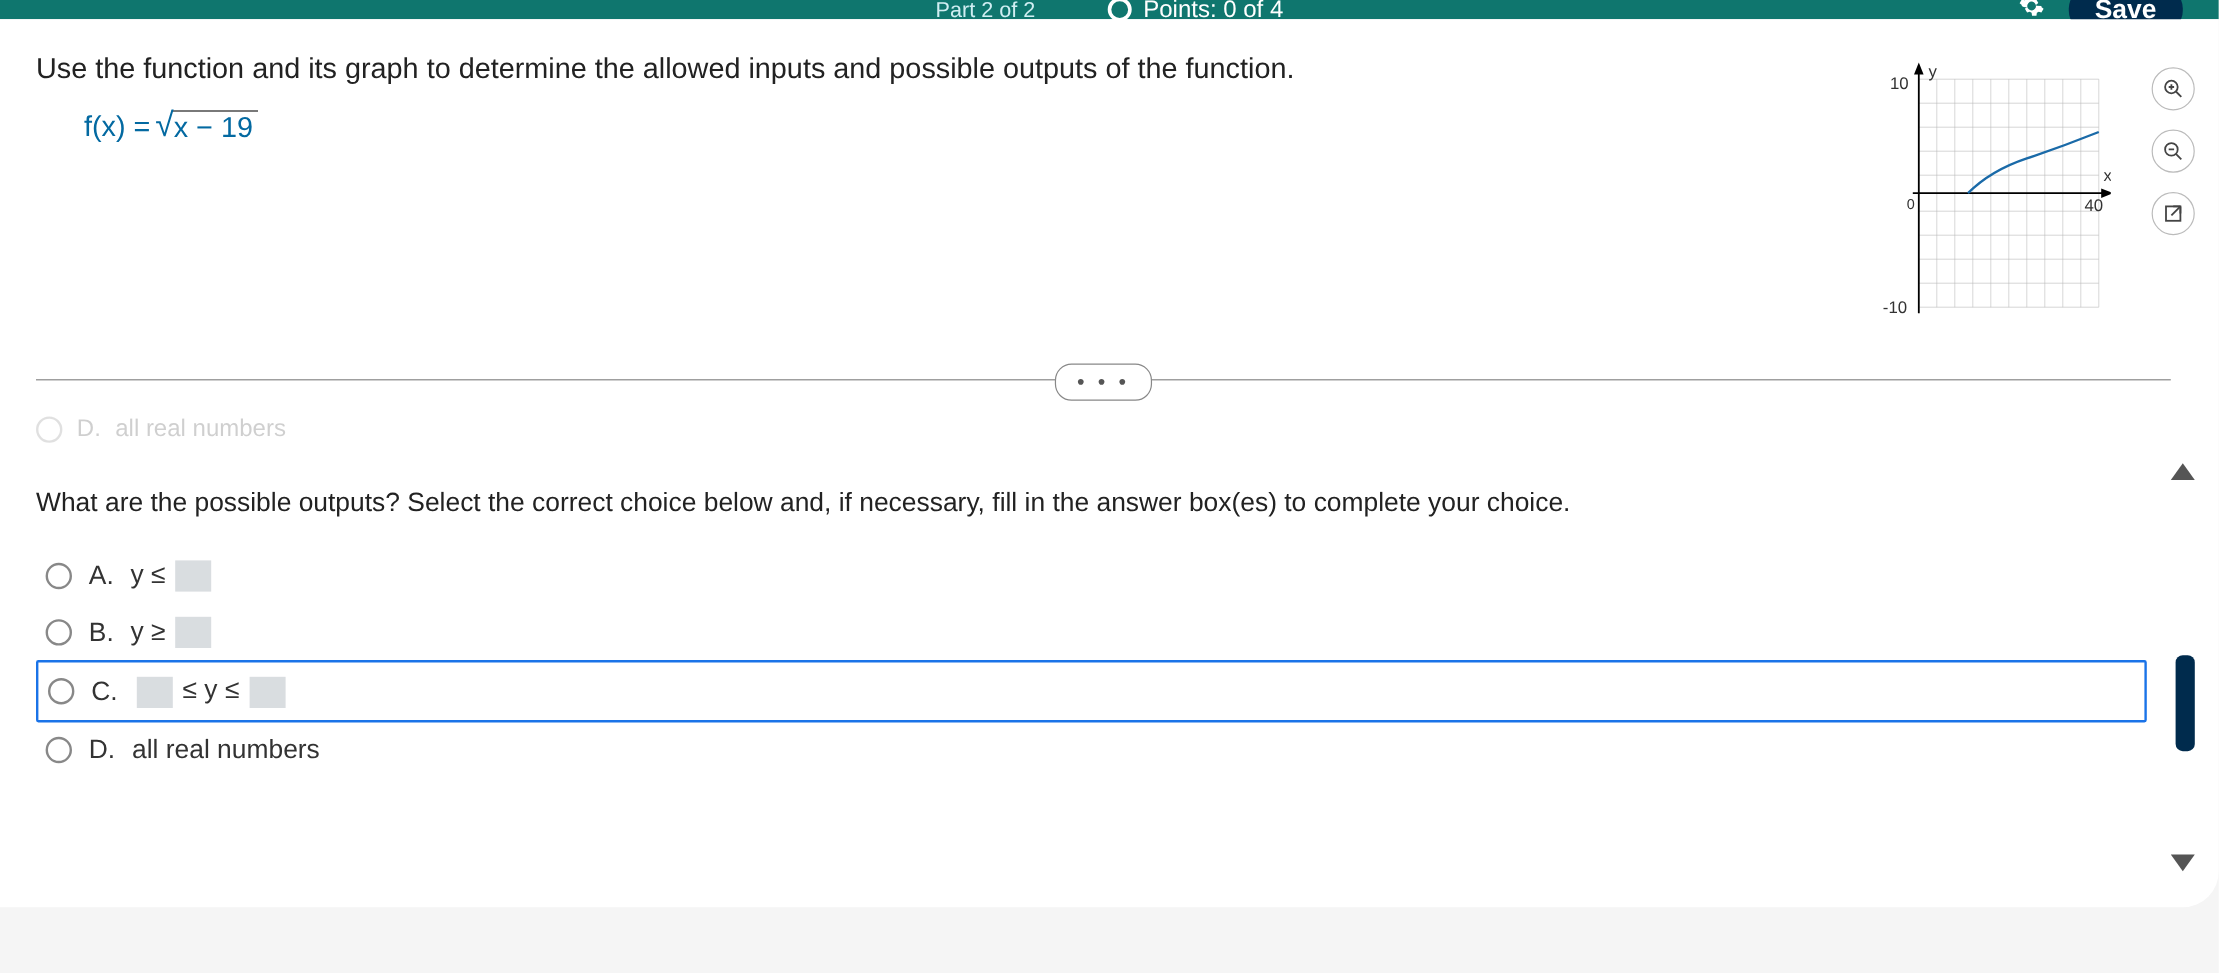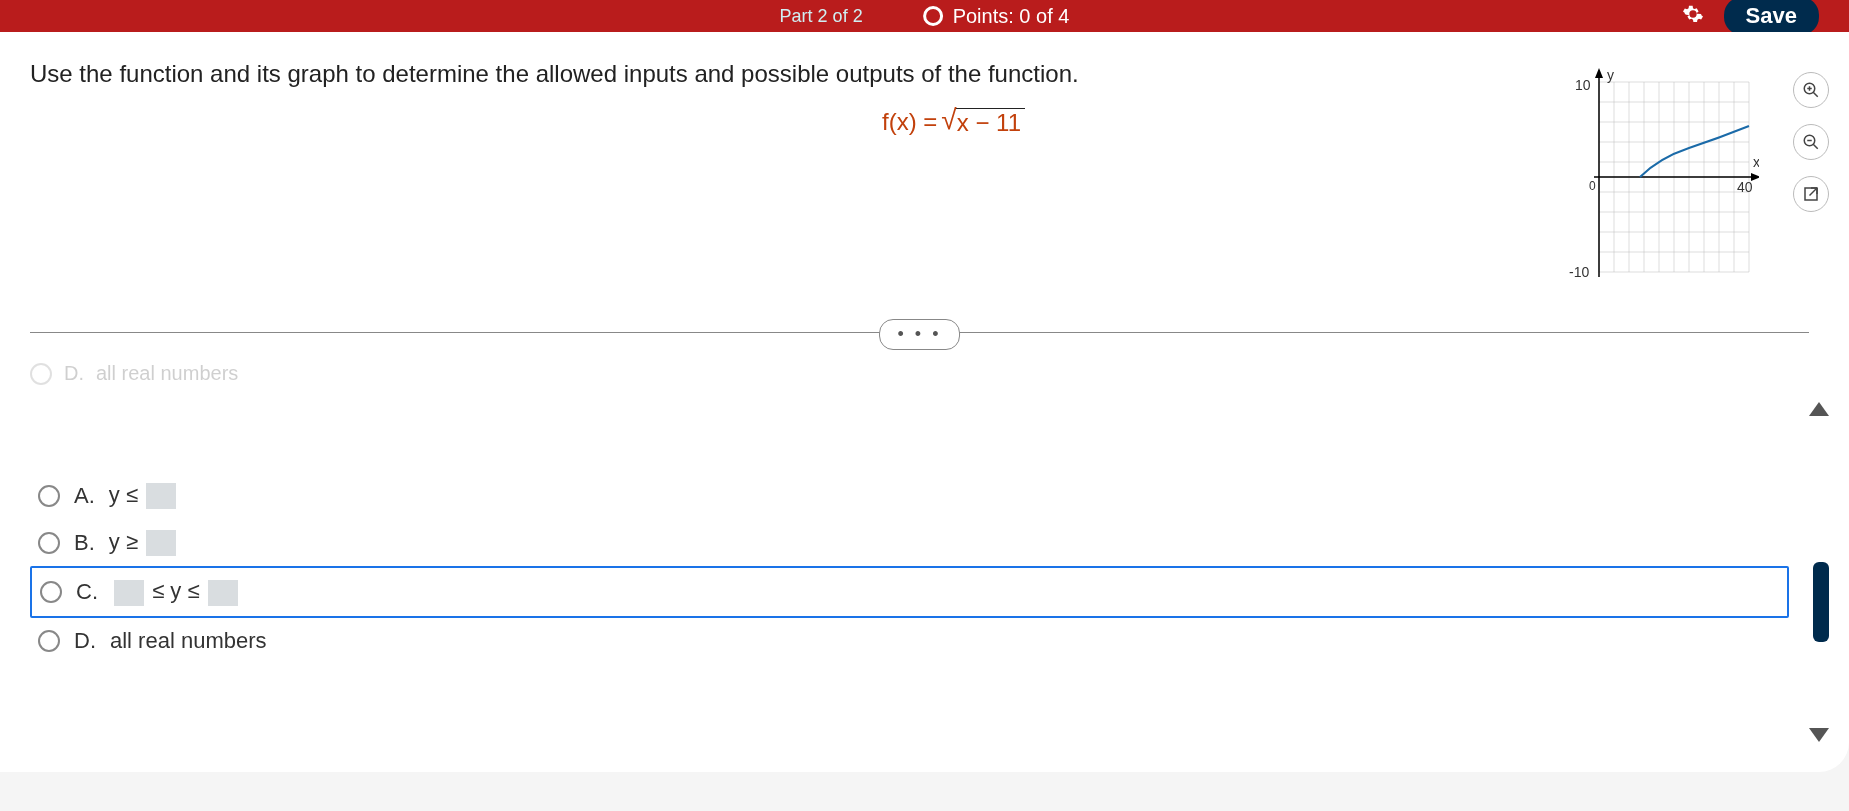--- a/index.html
+++ b/index.html
@@ -4,22 +4,22 @@
 <style>
   * { margin: 0; padding: 0; box-sizing: border-box; }
   body {
     font-family: Arial, Helvetica, sans-serif;
     background: #f5f5f5;
     width: 1849px;
     height: 811px;
     overflow: hidden;
   }
   .topbar {
-    height: 32px;
-    background: #b91c1c;
+    height: 16px;
+    background: #0f766e;
     display: flex;
     align-items: center;
     color: #fff;
     font-size: 20px;
     position: relative;
   }
   .topbar-center {
     position: absolute;
     left: 50%;
     transform: translateX(-50%);
@@ -68,25 +68,24 @@
     position: relative;
     border-bottom-right-radius: 30px;
   }
   .question-text {
     font-size: 24px;
     color: #222;
     margin-bottom: 18px;
   }
   .function-def {
     font-size: 24px;
-    color: #c2410c;
+    color: #0369a1;
     padding-left: 40px;
     display: flex;
     align-items: center;
-    justify-content: center;
   }
   .sqrt-wrap {
     display: inline-flex;
     align-items: center;
     margin-left: 4px;
   }
   .sqrt-symbol {
     font-size: 28px;
     position: relative;
     top: -2px;
@@ -238,21 +237,21 @@
 </div>
 
 <div class="content">
 
   <div class="question-text">Use the function and its graph to determine the allowed inputs and possible outputs of the function.</div>
 
   <div class="function-def">
     <span>f(x) = </span>
     <span class="sqrt-wrap">
       <span class="sqrt-symbol">√</span>
-      <span class="sqrt-content">x − 11</span>
+      <span class="sqrt-content">x − 19</span>
     </span>
   </div>
 
   <div class="graph-area">
     <svg viewBox="0 0 190 230" width="190" height="230">
 
       <g stroke="#bbb" stroke-width="0.5">
         <line x1="30" y1="20" x2="30" y2="210"></line>
           <line x1="45" y1="20" x2="45" y2="210"></line>
           <line x1="60" y1="20" x2="60" y2="210"></line>
@@ -322,20 +321,21 @@
   <div class="divider">
     <div class="more-pill">•  •  •</div>
   </div>
 
   <div class="faded-option">
     <span class="radio"></span>
     <span>D.</span>
     <span>all real numbers</span>
   </div>
 
+  <div class="sub-question">What are the possible outputs? Select the correct choice below and, if necessary, fill in the answer box(es) to complete your choice.</div>
 
   <div class="options">
     <div class="option-row">
       <span class="radio"></span>
       <span class="opt-letter">A.</span>
       <span>
         <span>y ≤</span>
         <span class="ans-box"></span>
       </span>
     </div>

